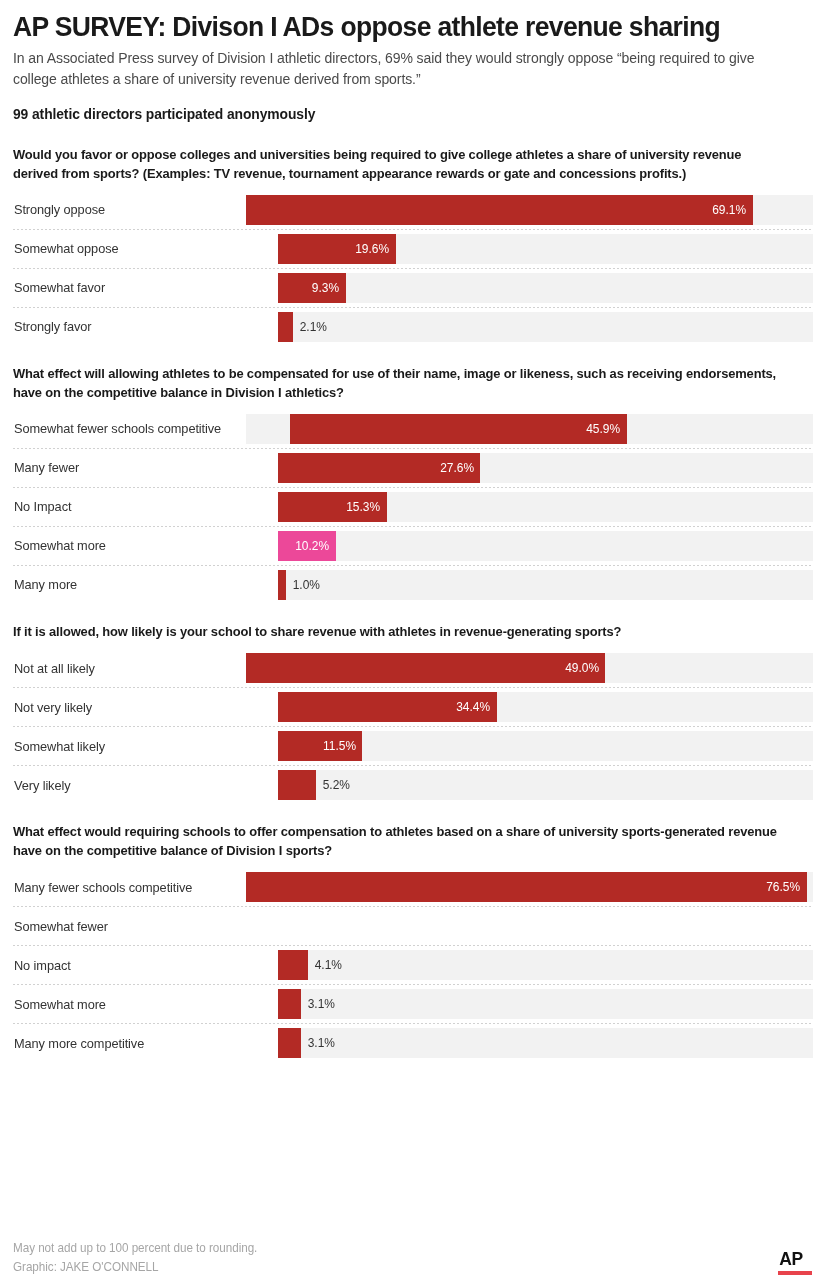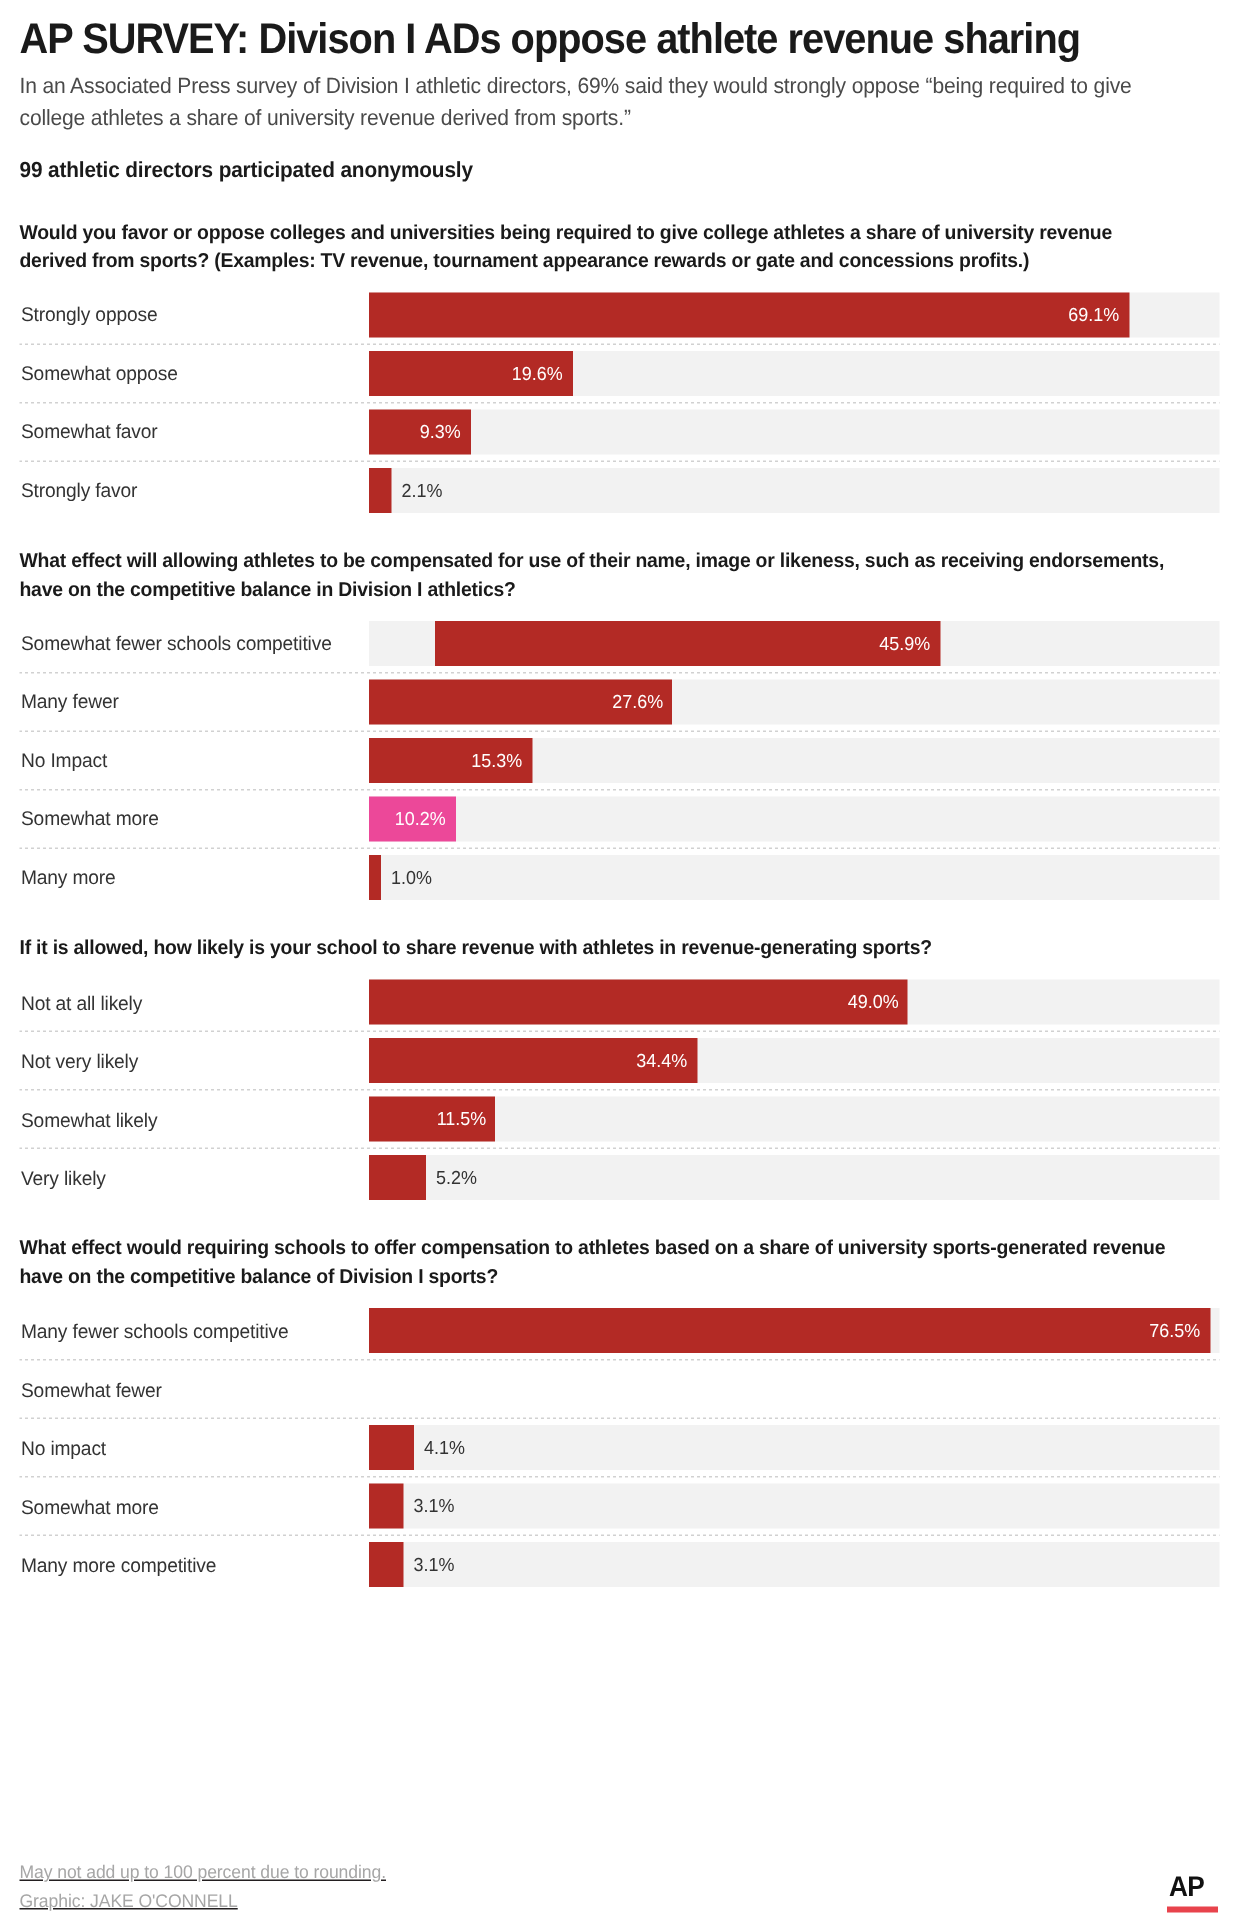--- a/index.html
+++ b/index.html
@@ -70,21 +70,21 @@
   }
 
   .rows { margin-top: 12px; }
 
   .row {
     display: flex;
     align-items: center;
     height: 30px;
     position: relative;
   }
-  .row + .row { margin-top: 9px; }
+  .row + .row { margin-top: 9px; gap: 32px; }
   .row::after {
     content: "";
     position: absolute;
     left: 0;
     right: 0;
     bottom: -5px;
     height: 1px;
     background-image: repeating-linear-gradient(
       to right, #c9c9c9 0 2px, rgba(255,255,255,0) 2px 4px);
     opacity: 0.85;
@@ -139,21 +139,20 @@
     color: #333333;
     transform-origin: left center;
   }
 
   
   .footer {
     position: absolute;
     left: 13px;
     right: 13px;
     bottom: 14px;
-    text-decoration: underline;
   }
   .foot-note {
     font-size: 12.2px;
     color: #a6a6a6;
     line-height: 1.55;
     transform: scaleX(0.96);
     transform-origin: left top;
     letter-spacing: -0.05px;
   }
   .ap-logo {
@@ -196,21 +195,21 @@
             <div class="row-label">Strongly oppose</div>
             <div class="track">
               <div class="bar" style="width: 506.733px; background: rgb(179, 42, 37);">
                 <span class="bar-val">69.1%</span>
               </div>
             </div>
           </div>
           <div class="row">
             <div class="row-label">Somewhat oppose</div>
             <div class="track">
-              <div class="bar" style="width: 136px; background: rgb(179, 42, 37);">
+              <div class="bar" style="width: 118px; background: rgb(179, 42, 37);">
                 <span class="bar-val">19.6%</span>
               </div>
             </div>
           </div>
           <div class="row">
             <div class="row-label">Somewhat favor</div>
             <div class="track">
               <div class="bar" style="width: 68.2px; background: rgb(179, 42, 37);">
                 <span class="bar-val">9.3%</span>
               </div>

